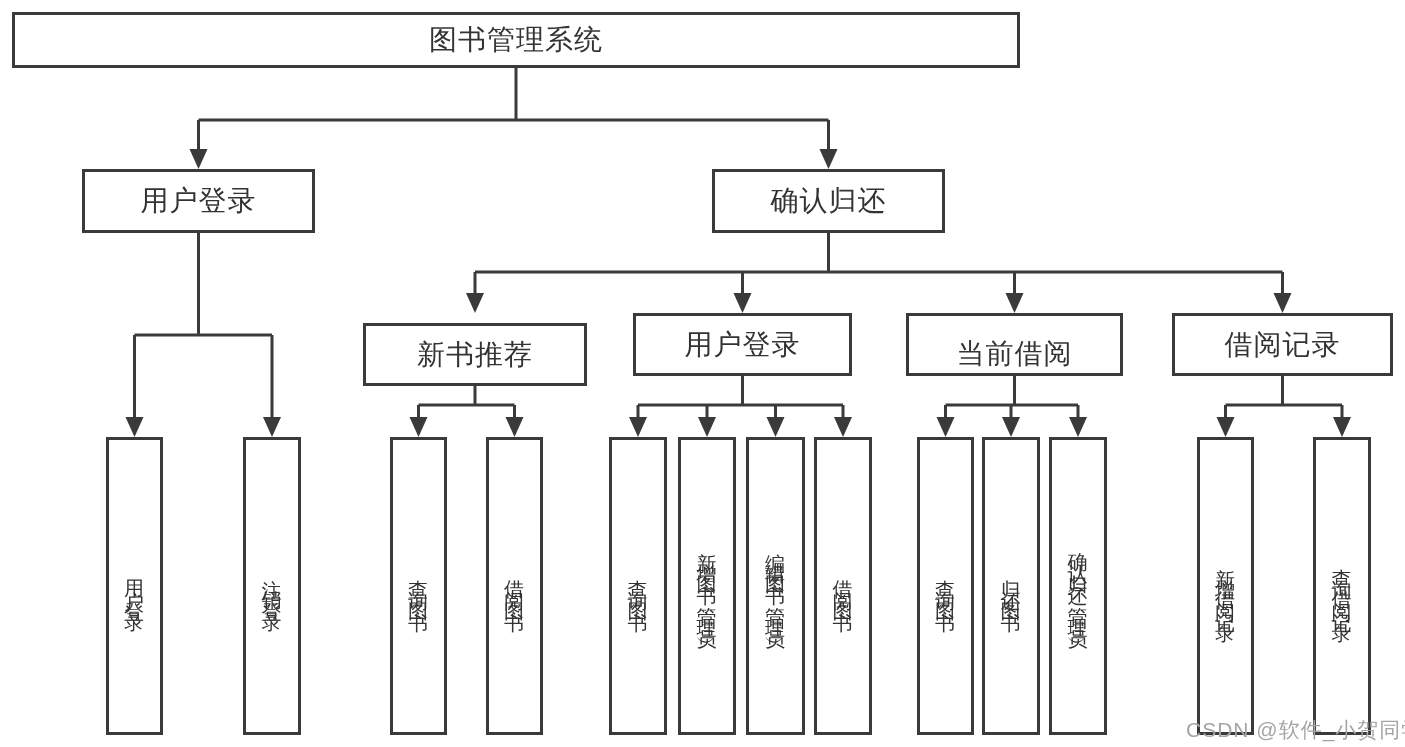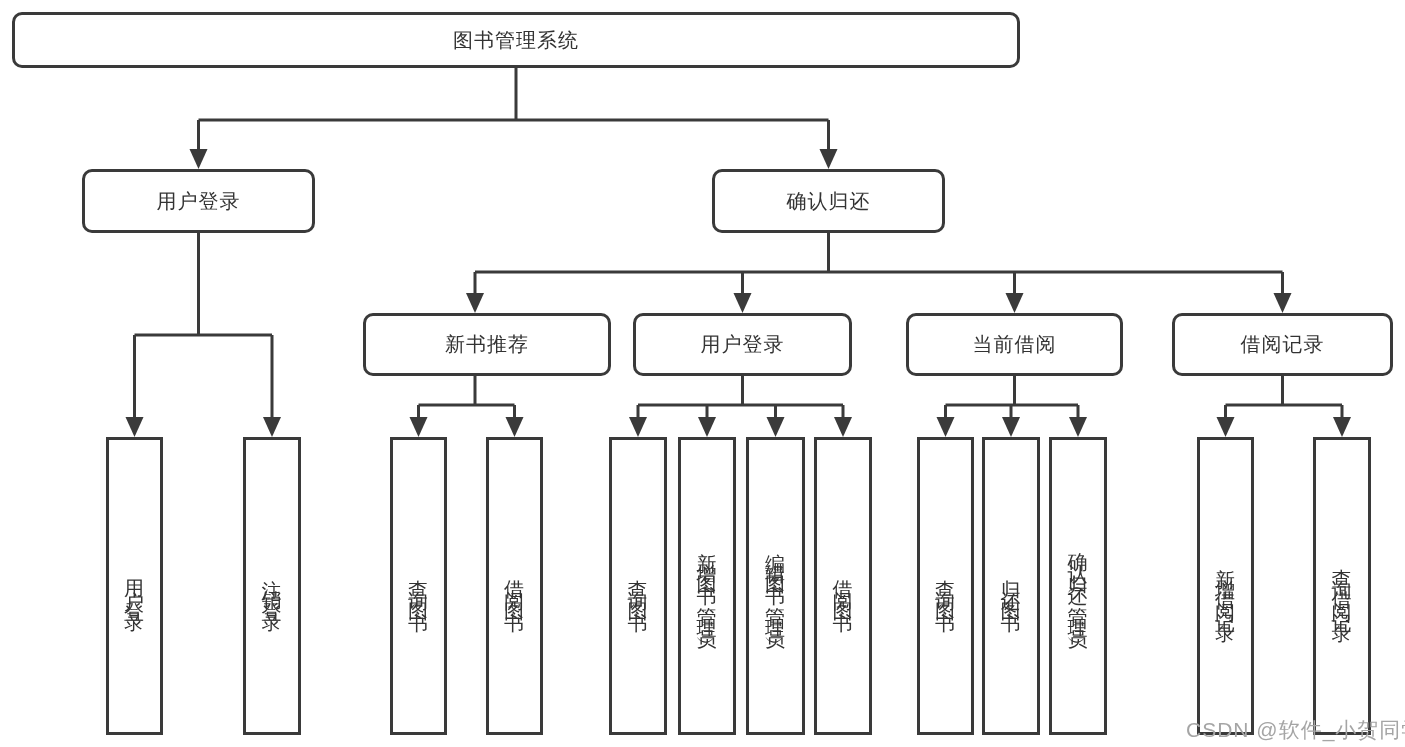--- a/index.html
+++ b/index.html
@@ -8,21 +8,21 @@
     font-family:"Liberation Sans",sans-serif;overflow:hidden;
   }
   .connectors{position:absolute;left:0;top:0;}
   .connectors path{stroke:var(--line,#3a3a3a);stroke-width:3;fill:none;}
   .connectors polygon{fill:var(--line,#3a3a3a);stroke:none;}
   .box{
     position:absolute;box-sizing:border-box;border:3px solid var(--line,#3a3a3a);
     background:#fff;display:flex;align-items:center;justify-content:center;
     color:var(--text,#333333);
   }
-  .hbox{font-size:20px;letter-spacing:1px;border-radius:10px;}
+  .hbox{font-size:28px;letter-spacing:1px;}
   .vbox .label{
     writing-mode:vertical-lr;text-orientation:mixed;white-space:nowrap;
     font-size:20px;letter-spacing:11px;line-height:1;
   }
   .watermark{
     position:absolute;left:1186px;top:716px;z-index:10;
     font-size:21px;letter-spacing:1px;white-space:nowrap;
     color:var(--watermark,#a5a5a5);
   }
 </style>
@@ -85,27 +85,27 @@
     <span class="label">图书管理系统</span>
   </div>
 
   <div class="box hbox" style="left:82px;top:169px;width:233px;height:64px;">
     <span class="label">用户登录</span>
   </div>
   <div class="box hbox" style="left:712px;top:169px;width:233px;height:64px;">
     <span class="label">确认归还</span>
   </div>
 
-  <div class="box hbox" style="left:363px;top:313px;width:248px;height:63px;">
+  <div class="box hbox" style="left:363px;top:323px;width:224px;height:63px;">
     <span class="label">新书推荐</span>
   </div>
   <div class="box hbox" style="left:633px;top:313px;width:219px;height:63px;">
     <span class="label">用户登录</span>
   </div>
-  <div class="box hbox" style="left:906px;top:313px;width:217px;height:63px;">
+  <div class="box hbox" style="left:906px;top:313px;width:217px;height:63px;align-items:flex-end;">
     <span class="label">当前借阅</span>
   </div>
   <div class="box hbox" style="left:1172px;top:313px;width:221px;height:63px;">
     <span class="label">借阅记录</span>
   </div>
 
   <div class="box vbox" style="left:106px;top:437px;width:57px;height:298px;">
     <span class="label">用户登录</span>
   </div>
   <div class="box vbox" style="left:243px;top:437px;width:58px;height:298px;">

